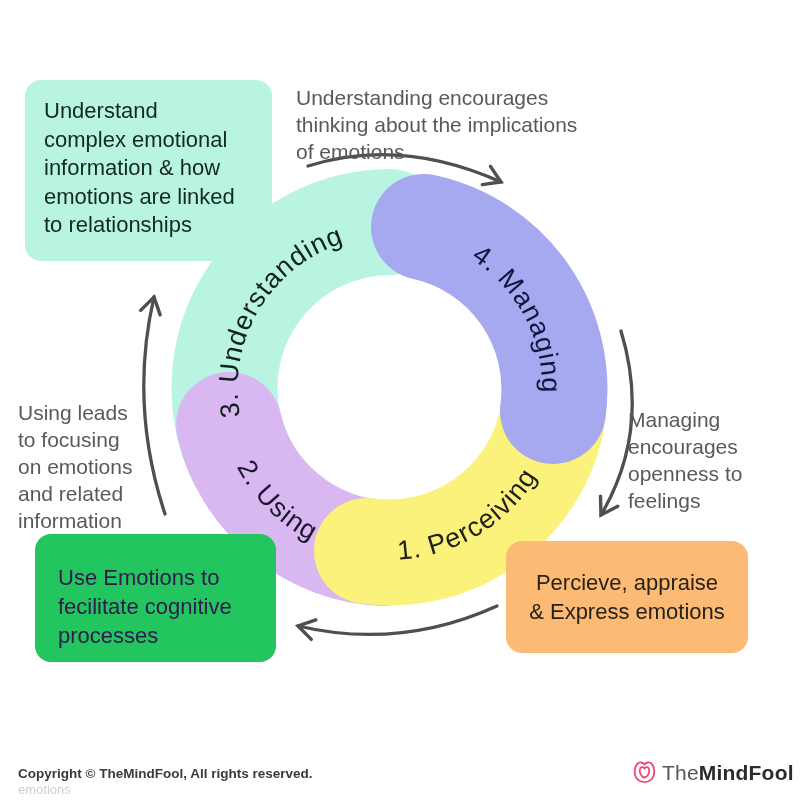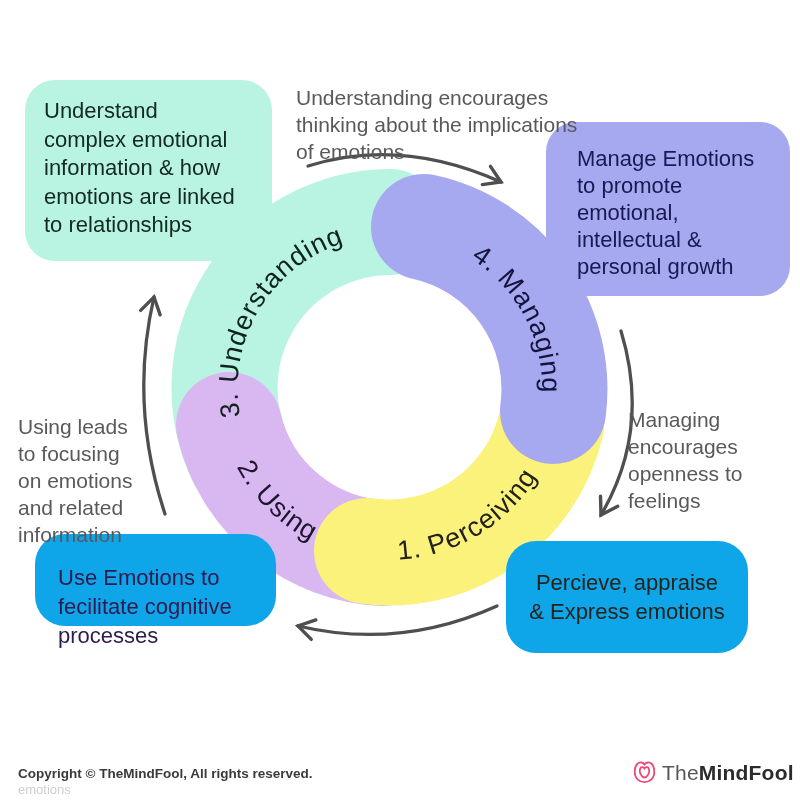--- a/index.html
+++ b/index.html
@@ -4,36 +4,36 @@
 <style>
   html,body{margin:0;padding:0;background:#ffffff;}
   #stage{
     position:relative;width:800px;height:800px;background:#ffffff;overflow:hidden;
     font-family:"Liberation Sans", sans-serif;
   }
   .ml{white-space:pre-line;}
   svg{position:absolute;left:0;top:0;}
 
   
-  .box{position:absolute;border-radius:30px;box-sizing:border-box;font-weight:500;}
+  .box{position:absolute;border-radius:16px;box-sizing:border-box;font-weight:500;}
   .box-understanding{left:25px;top:80px;width:247px;height:181px;background:#b9f3e1;
     color:#132a22;font-size:22px;line-height:28.5px;padding:17px 12px 0 19px;}
   .box-managing{left:546px;top:122px;width:244px;height:174px;background:#a6a8f0;
     color:#191953;font-size:22px;line-height:27px;padding:23px 10px 0 31px;}
-  .box-perceiving{left:506px;top:541px;width:242px;height:112px;background:#0ea5e9;
+  .box-perceiving{left:506px;top:541px;width:242px;height:112px;background:#fdba74;
     color:#26231c;font-size:22px;line-height:29px;padding:27px 0 0 0;text-align:center;}
-  .box-using{left:35px;top:534px;width:241px;height:92px;background:#0ea5e9;
+  .box-using{left:35px;top:534px;width:241px;height:128px;background:#22c55e;
     color:#301a4e;font-size:22px;line-height:29px;padding:29px 10px 0 23px;}
 
   
   .note{position:absolute;color:#58595b;font-size:21px;line-height:27px;margin-top:48px;}
   .note-top{left:296px;top:36px;}
   .note-right{left:628px;top:358px;}
   .note-bottom{left:299px;top:681px;}
-  .note-left{left:18px;top:365px;}
+  .note-left{left:18px;top:351px;}
 
   
   .copyright{position:absolute;left:18px;top:766px;font-size:13.5px;font-weight:bold;color:#3a3a3c;}
   .watermark{position:absolute;left:18px;top:782px;font-size:13px;color:#cfcfcf;}
   .logo{position:absolute;left:632px;top:760px;display:flex;align-items:flex-end;gap:5px;}
   .logo-text{font-size:21px;color:#57575a;letter-spacing:0.2px;}
   .logo-text b{color:#2b2b2d;font-weight:bold;}
 
   
   .ring-label{font-size:27px;font-weight:500;letter-spacing:1px;}
@@ -76,25 +76,20 @@
     <path d="M 621 331 Q 651 430 601 515" fill="none" stroke="#4f4f4f" stroke-width="3.3" stroke-linecap="round" marker-end="url(#arrowhead)"></path>
     <path d="M 497 606 Q 400 650 298 626" fill="none" stroke="#4f4f4f" stroke-width="3.3" stroke-linecap="round" marker-end="url(#arrowhead)"></path>
     <path d="M 165 514 Q 129 405 154 297" fill="none" stroke="#4f4f4f" stroke-width="3.3" stroke-linecap="round" marker-end="url(#arrowhead)"></path>
   </svg>
 
   <div class="box box-understanding ml">Understand
 complex emotional
 information &amp; how
 emotions are linked
 to relationships</div>
-  <div class="box box-managing ml">Manage Emotions
-to promote
-emotional,
-intellectual &amp;
-personal growth</div>
   <div class="box box-perceiving ml">Percieve, appraise
 &amp; Express emotions</div>
   <div class="box box-using ml">Use Emotions to
 fecilitate cognitive
 processes</div>
 
   <div class="note note-top ml">Understanding encourages
 thinking about the implications
 of emotions</div>
   <div class="note note-right ml">Managing

